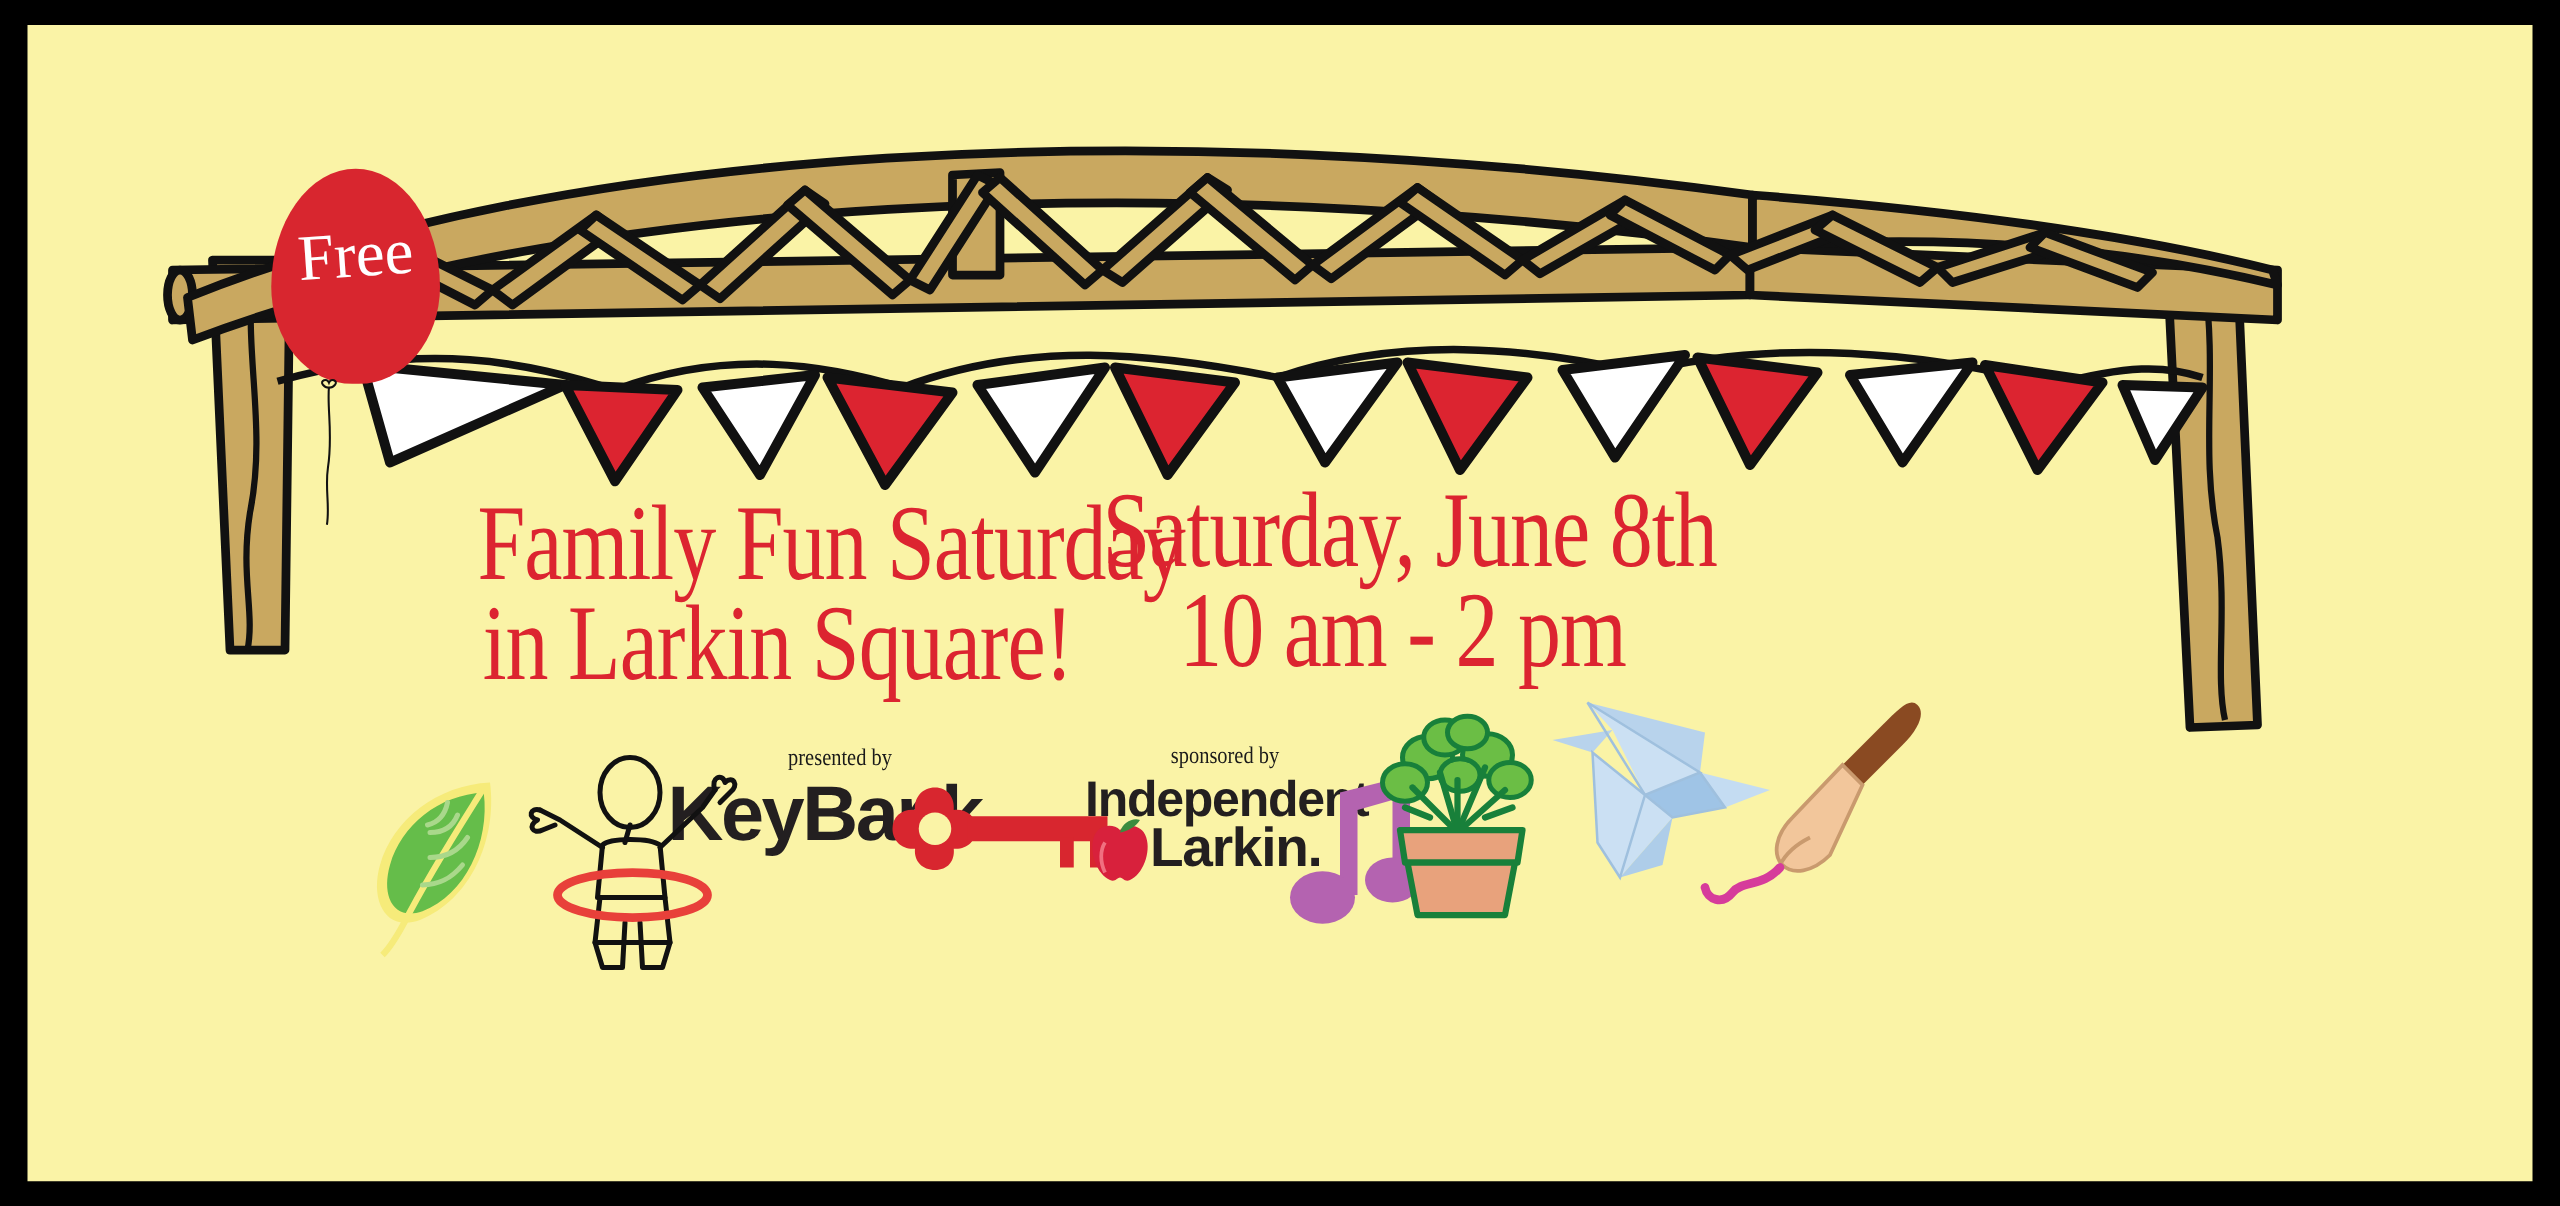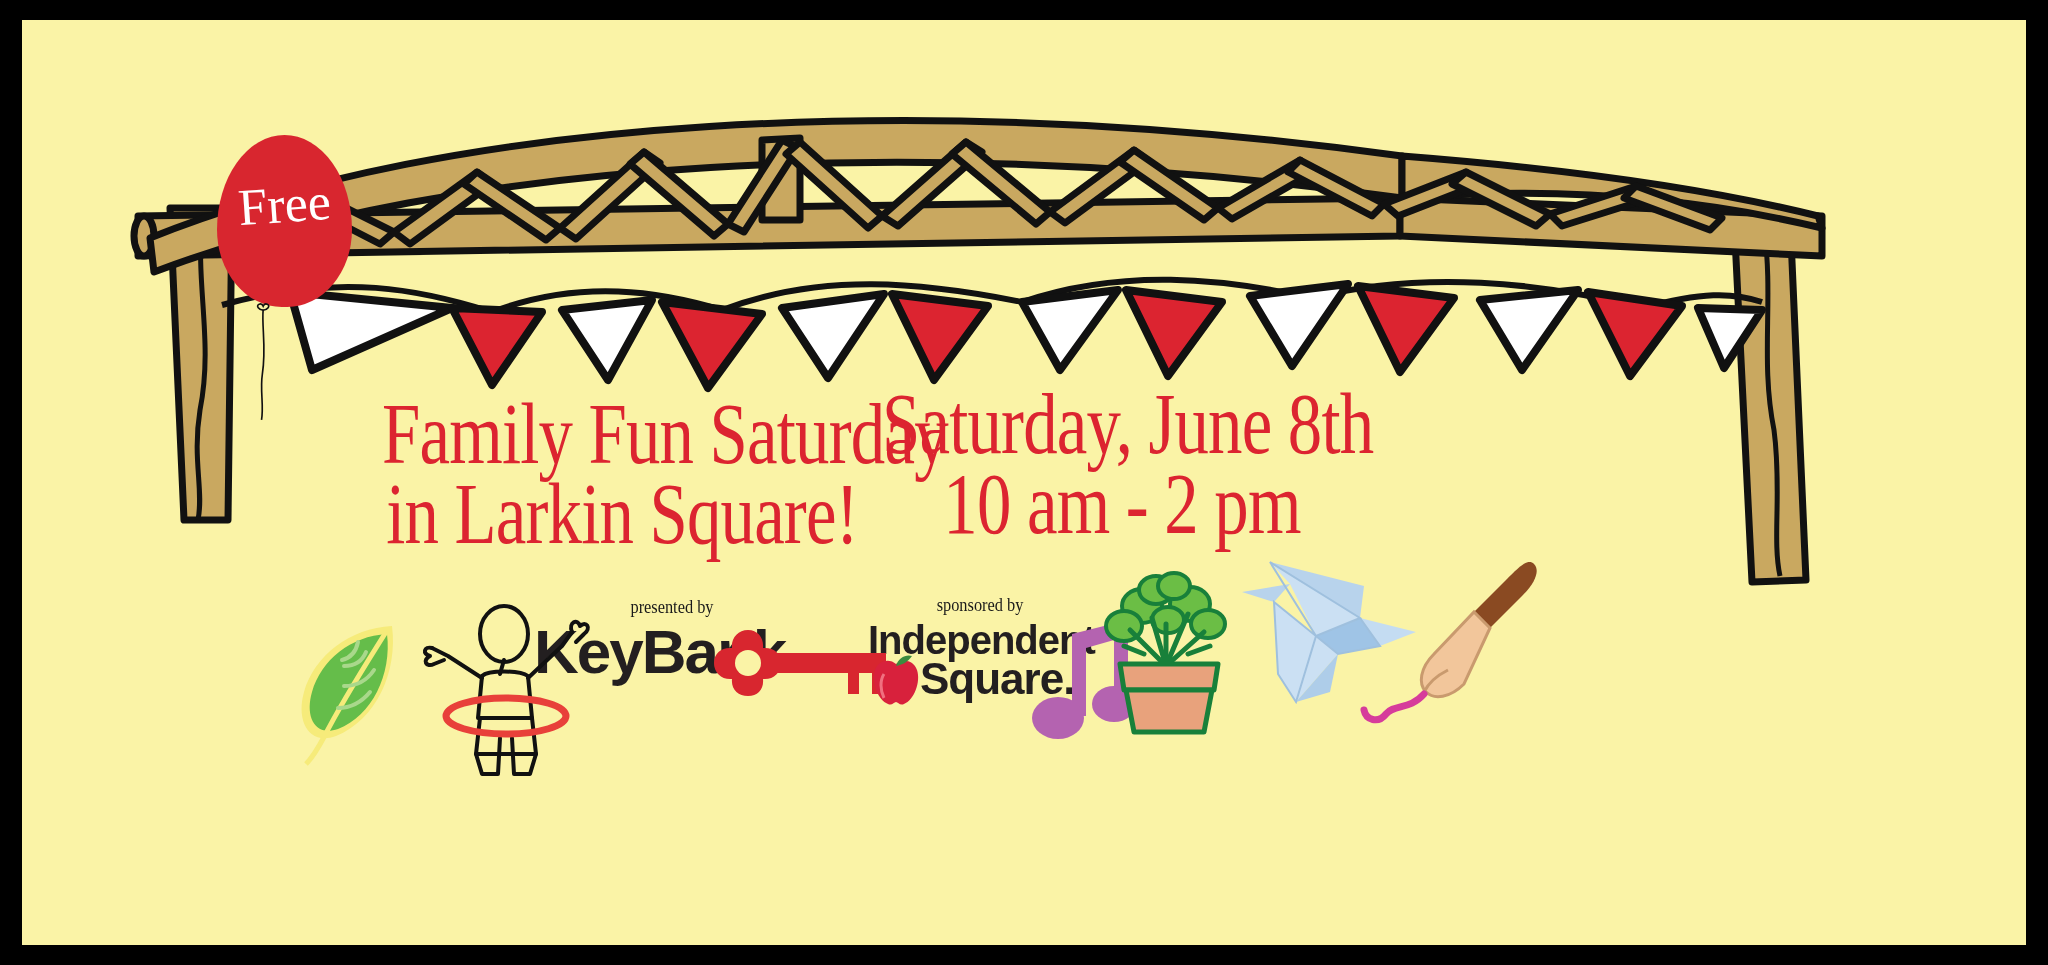--- a/index.html
+++ b/index.html
@@ -236,21 +236,21 @@
              C0,31 8,25 18,26 C17,16 24,8 34,8 Z" fill="#D8262F"></path>
     <circle cx="34" cy="41" r="13" fill="#FAF3A6"></circle>
     <rect x="60" y="31" width="112" height="20" fill="#D8262F"></rect>
     <rect x="134" y="48" width="11" height="24" fill="#D8262F"></rect>
     <rect x="158" y="48" width="11" height="24" fill="#D8262F"></rect>
     <circle cx="182" cy="67" r="5" fill="#D8262F"></circle>
   </svg>
 
   <div class="txt presented-small" id="ih-sponsored">sponsored by</div>
   <div class="txt brandname" id="ih-name1">Independent</div>
-  <div class="txt brandname" id="ih-name2">Square.</div>
+  <div class="txt brandname" id="ih-name2">Larkin.</div>
   <svg style="position:absolute;left:846px;top:634px;z-index:26;" viewBox="0 0 56 56" width="56" height="56">
     <path d="M28,10 C22,4 10,6 7,16 C3,28 10,46 20,50 C24,52 26,48 28,48
              C30,48 32,52 36,50 C46,46 53,28 49,16 C46,6 34,4 28,10 Z" fill="#D8213C"></path>
     <path d="M28,12 C30,4 38,0 44,2 C40,8 34,11 28,12 Z" fill="#3B8C3F"></path>
     <path d="M16,20 C12,26 12,36 16,44" fill="none" stroke="#F07080" stroke-width="3"></path>
   </svg>
 
   <svg style="position:absolute;left:1010px;top:598px;z-index:25;" viewBox="0 0 110 125" width="110" height="125">
     <path d="M40,98 L40,16 L96,2 L96,84 L82,84 L82,22 L54,30 L54,98 Z" fill="#B463B0"></path>
     <ellipse cx="26" cy="100" rx="26" ry="21" fill="#B463B0"></ellipse>

